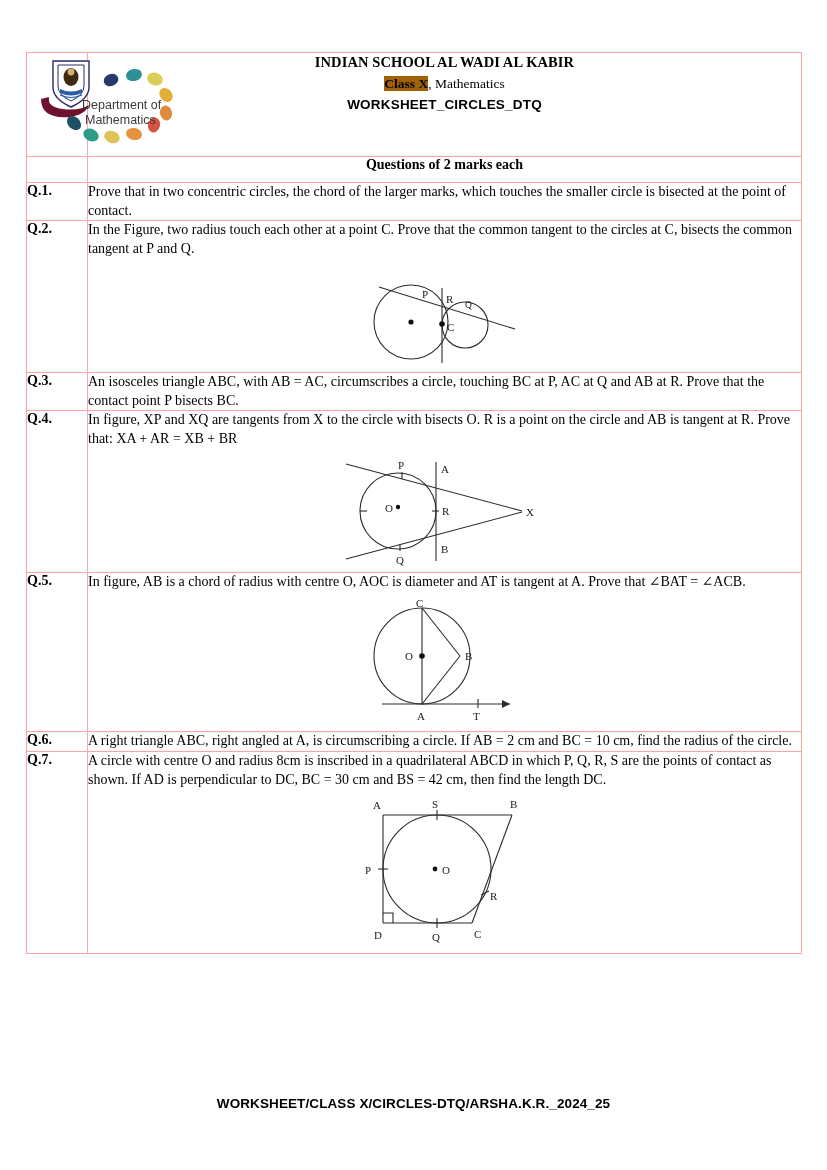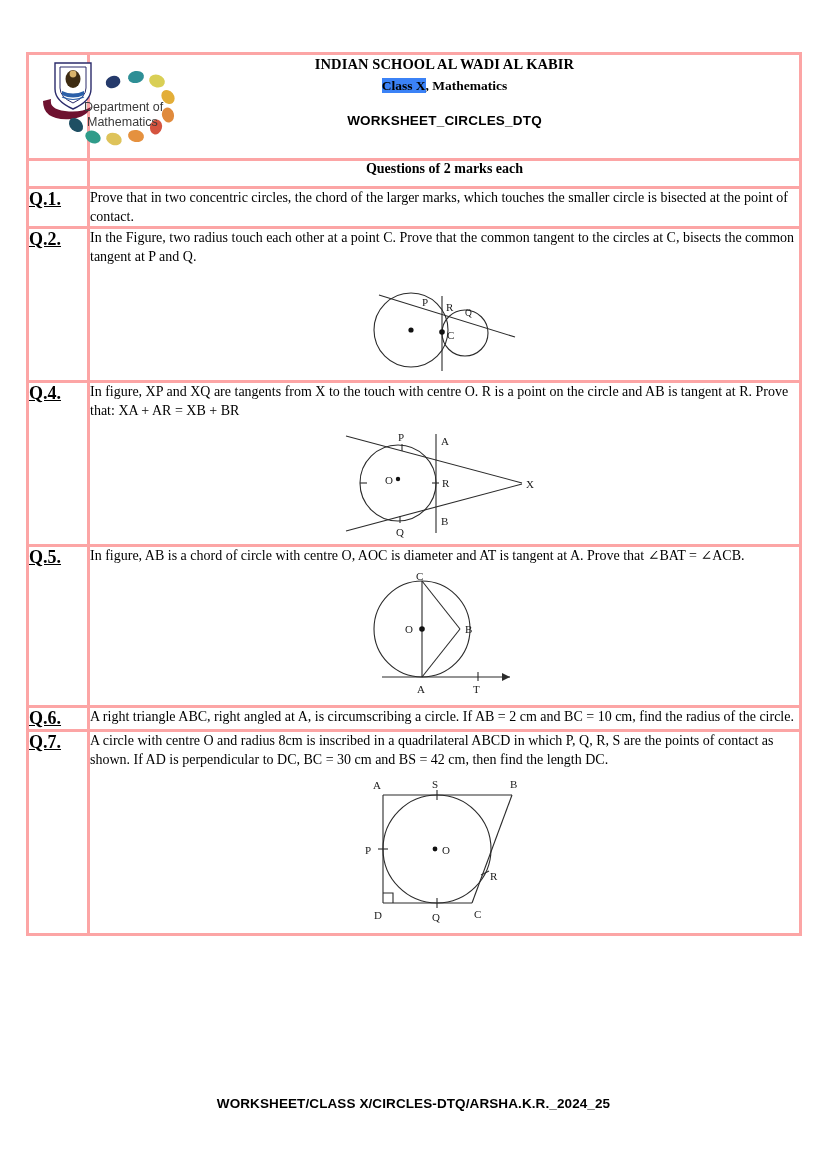--- a/index.html
+++ b/index.html
@@ -25,21 +25,21 @@
 
   table.worksheet {
     position: absolute;
     left: 26px;
     top: 52px;
     width: 776px;
     border-collapse: collapse;
     table-layout: fixed;
   }
   table.worksheet td {
-    border: 3px solid #fca5a5;
+    border: 1px solid #fca5a5;
     vertical-align: top;
     padding: 0;
   }
 
   
   td.logo-cell {
     width: 282px;
     height: 103px;
     padding: 0;
     vertical-align: middle;
@@ -55,31 +55,31 @@
     font-size: 14.5px;
     letter-spacing: .1px;
     line-height: 1.35;
   }
   .class-line {
     font-size: 13.5px;
     line-height: 1.5;
     margin-top: 1px;
   }
   .class-hl {
-    background: #3b82f6;
+    background: #a16207;
     font-weight: bold;
   }
   .subject {
-    font-weight: bold;
+    font-weight: normal;
   }
   .worksheet-code {
     font-family: "Liberation Sans", "DejaVu Sans", sans-serif;
     font-weight: bold;
     font-size: 13.5px;
-    margin-top: 17px;
+    margin-top: 3px;
     letter-spacing: .2px;
   }
 
   
   .logo-wrap {
     position: relative;
     width: 170px;
     height: 95px;
     margin: 0 auto;
   }
@@ -97,24 +97,23 @@
     font-size: 14px;
     height: 25px;
     padding: 3px 0 4px 0;
     margin-top: 48px;
   }
 
   
   td.qnum {
     width: 61px;
     font-weight: bold;
-    font-size: 18px;
+    font-size: 14px;
     padding: 5px 0 4px 7px;
     font-family: "Liberation Serif", serif;
-    text-decoration: underline;
   }
   td.qbody {
     padding: 5px 8px 6px 8px;
     font-size: 14px;
     line-height: 1.33;
     text-align: left;
   }
   .qtext { display:block; }
   .fig {
     display: block;
@@ -238,25 +237,31 @@
               <circle class="dot" cx="87" cy="60" r="2.8"></circle>
               <text class="fig-label" x="67" y="34">P</text>
               <text class="fig-label" x="91" y="39">R</text>
               <text class="fig-label-sm" x="110" y="44">Q</text>
               <text class="fig-label" x="92" y="67">C</text>
             </svg>
           </span>
         </td>
       </tr>
 
+      <tr>
+        <td class="qnum">Q.3.</td>
+        <td class="qbody">
+          <span class="qtext">An isosceles triangle ABC, with AB = AC, circumscribes a circle, touching BC at P, AC at Q and AB at R. Prove that the contact point P bisects BC.</span>
+        </td>
+      </tr>
 
       <tr>
         <td class="qnum">Q.4.</td>
         <td class="qbody">
-          <span class="qtext">In figure, XP and XQ are tangents from X to the touch with centre O. R is a point on the circle and AB is tangent at R. Prove that: XA + AR = XB + BR</span>
+          <span class="qtext">In figure, XP and XQ are tangents from X to the circle with bisects O. R is a point on the circle and AB is tangent at R. Prove that: XA + AR = XB + BR</span>
           <span class="fig">
             <svg width="218" height="112" viewBox="0 0 218 112" xmlns="http://www.w3.org/2000/svg">
 
               <circle class="stroke" cx="62" cy="57" r="38"></circle>
 
               <line class="stroke" x1="10" y1="10" x2="186" y2="57"></line>
 
               <line class="stroke" x1="10" y1="105" x2="186" y2="58"></line>
 
               <line class="stroke" x1="100" y1="8" x2="100" y2="107"></line>
@@ -275,21 +280,21 @@
               <text class="fig-label" x="60" y="110">Q</text>
               <text class="fig-label" x="105" y="99">B</text>
             </svg>
           </span>
         </td>
       </tr>
 
       <tr>
         <td class="qnum">Q.5.</td>
         <td class="qbody">
-          <span class="qtext"> In figure, AB is a chord of circle with centre O, AOC is diameter and AT is tangent at A. Prove that ∠BAT = ∠ACB.</span>
+          <span class="qtext"> In figure, AB is a chord of radius with centre O, AOC is diameter and AT is tangent at A. Prove that ∠BAT = ∠ACB.</span>
           <span class="fig">
             <svg width="170" height="128" viewBox="0 0 170 128" xmlns="http://www.w3.org/2000/svg">
 
               <circle class="stroke" cx="62" cy="58" r="48"></circle>
 
               <line class="stroke" x1="62" y1="10" x2="62" y2="106"></line>
 
               <line class="stroke" x1="62" y1="10" x2="100" y2="58"></line>
 
               <line class="stroke" x1="62" y1="106" x2="100" y2="58"></line>

